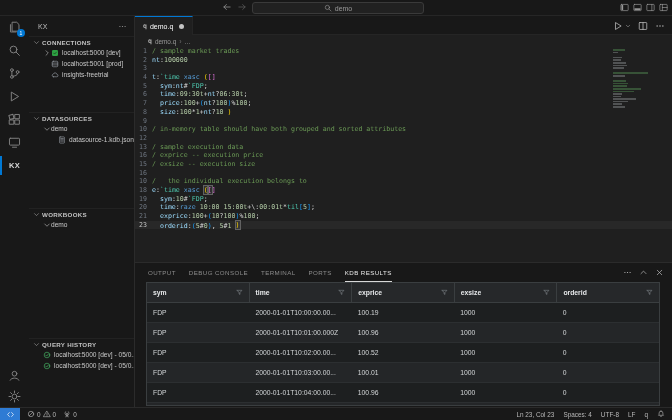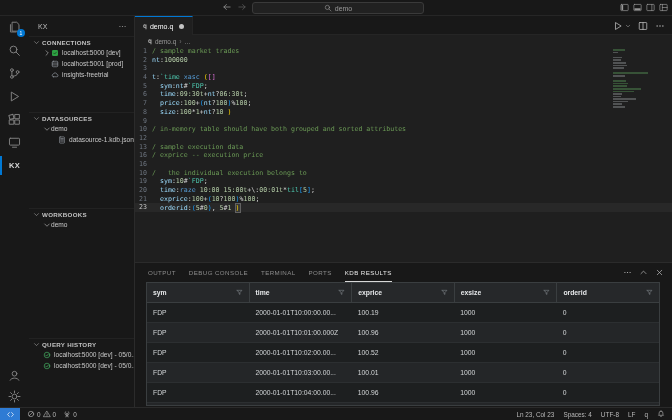--- a/index.html
+++ b/index.html
@@ -420,22 +420,24 @@
             <div class="code-line"><span class="gutter">4</span><span class="ltext"><span class="t-v">t</span><span class="t-o">:</span><span class="t-s">`time</span><span class="t-o"> </span><span class="t-k">xasc</span><span class="t-o"> </span><span class="t-b1">(</span><span class="t-b2">[]</span></span></div>
             <div class="code-line"><span class="gutter">5</span><span class="ltext"><span class="t-o">  </span><span class="t-v">sym</span><span class="t-o">:</span><span class="t-v">nt</span><span class="t-o">#</span><span class="t-s">`FDP</span><span class="t-o">;</span></span></div>
             <div class="code-line"><span class="gutter">6</span><span class="ltext"><span class="t-o">  </span><span class="t-v">time</span><span class="t-o">:</span><span class="t-n">09:30t</span><span class="t-o">+</span><span class="t-v">nt</span><span class="t-o">?</span><span class="t-n">06:30t</span><span class="t-o">;</span></span></div>
             <div class="code-line"><span class="gutter">7</span><span class="ltext"><span class="t-o">  </span><span class="t-v">price</span><span class="t-o">:</span><span class="t-n">100</span><span class="t-o">+</span><span class="t-b3">(</span><span class="t-v">nt</span><span class="t-o">?</span><span class="t-n">100</span><span class="t-b3">)</span><span class="t-o">%</span><span class="t-n">100</span><span class="t-o">;</span></span></div>
             <div class="code-line"><span class="gutter">8</span><span class="ltext"><span class="t-o">  </span><span class="t-v">size</span><span class="t-o">:</span><span class="t-n">100</span><span class="t-o">*</span><span class="t-n">1</span><span class="t-o">+</span><span class="t-v">nt</span><span class="t-o">?</span><span class="t-n">10</span><span class="t-o"> </span><span class="t-b1">)</span></span></div>
             <div class="code-line"><span class="gutter">9</span><span class="ltext"></span></div>
             <div class="code-line"><span class="gutter">10</span><span class="ltext"><span class="t-c">/ in-memory table should have both grouped and sorted attributes</span></span></div>
             <div class="code-line"><span class="gutter">12</span><span class="ltext"></span></div>
             <div class="code-line"><span class="gutter">13</span><span class="ltext"><span class="t-c">/ sample execution data</span></span></div>
             <div class="code-line"><span class="gutter">16</span><span class="ltext"><span class="t-c">/ exprice -- execution price</span></span></div>
+            <div class="code-line"><span class="gutter">15</span><span class="ltext"><span class="t-c">/ exsize -- execution size</span></span></div>
             <div class="code-line"><span class="gutter">16</span></div>
             <div class="code-line"><span class="gutter">10</span><span class="ltext"><span class="t-c">/   the individual execution belongs to</span></span></div>
+            <div class="code-line"><span class="gutter">18</span><span class="ltext"><span class="t-v">e</span><span class="t-o">:</span><span class="t-s">`time</span><span class="t-o"> </span><span class="t-k">xasc</span><span class="t-o"> </span><span class="t-b1 bm">(</span><span class="t-b2 bm">[</span><span class="t-b2">]</span></span></div>
             <div class="code-line"><span class="gutter">19</span><span class="ltext"><span class="t-o">  </span><span class="t-v">sym</span><span class="t-o">:</span><span class="t-n">10</span><span class="t-o">#</span><span class="t-s">`FDP</span><span class="t-o">;</span></span></div>
             <div class="code-line"><span class="gutter">20</span><span class="ltext"><span class="t-o">  </span><span class="t-v">time</span><span class="t-o">:</span><span class="t-k">raze</span><span class="t-o"> </span><span class="t-n">10:00 15:00t</span><span class="t-o">+\:</span><span class="t-n">00:01t</span><span class="t-o">*</span><span class="t-f">til</span><span class="t-b3">[</span><span class="t-n">5</span><span class="t-b3">]</span><span class="t-o">;</span></span></div>
             <div class="code-line"><span class="gutter">21</span><span class="ltext"><span class="t-o">  </span><span class="t-v">exprice</span><span class="t-o">:</span><span class="t-n">100</span><span class="t-o">+</span><span class="t-b3">(</span><span class="t-n">10</span><span class="t-o">?</span><span class="t-n">100</span><span class="t-b3">)</span><span class="t-o">%</span><span class="t-n">100</span><span class="t-o">;</span></span></div>
             <div class="code-line current"><span class="gutter">23</span><span class="ltext"><span class="t-o">  </span><span class="t-v">orderid</span><span class="t-o">:</span><span class="t-b3">(</span><span class="t-n">5</span><span class="t-o">#</span><span class="t-n">0</span><span class="t-b3">)</span><span class="t-o">, </span><span class="t-n">5</span><span class="t-o">#</span><span class="t-n">1</span><span class="t-o"> </span><span class="t-b1 bm">)</span><span class="cursor"></span></span></div>
           </div>
         <div class="minimap" id="minimap">
             <div style="height: 1.6px; width: 12.1px; background: rgb(60, 92, 60);"></div>
             <div style="height: 1.6px; width: 4.95px; background: rgb(90, 93, 94);"></div>
             <div style="height: 1.6px; width: 0px; background: rgb(90, 93, 94);"></div>
             <div style="height: 1.6px; width: 8.8px; background: rgb(90, 93, 94);"></div>

